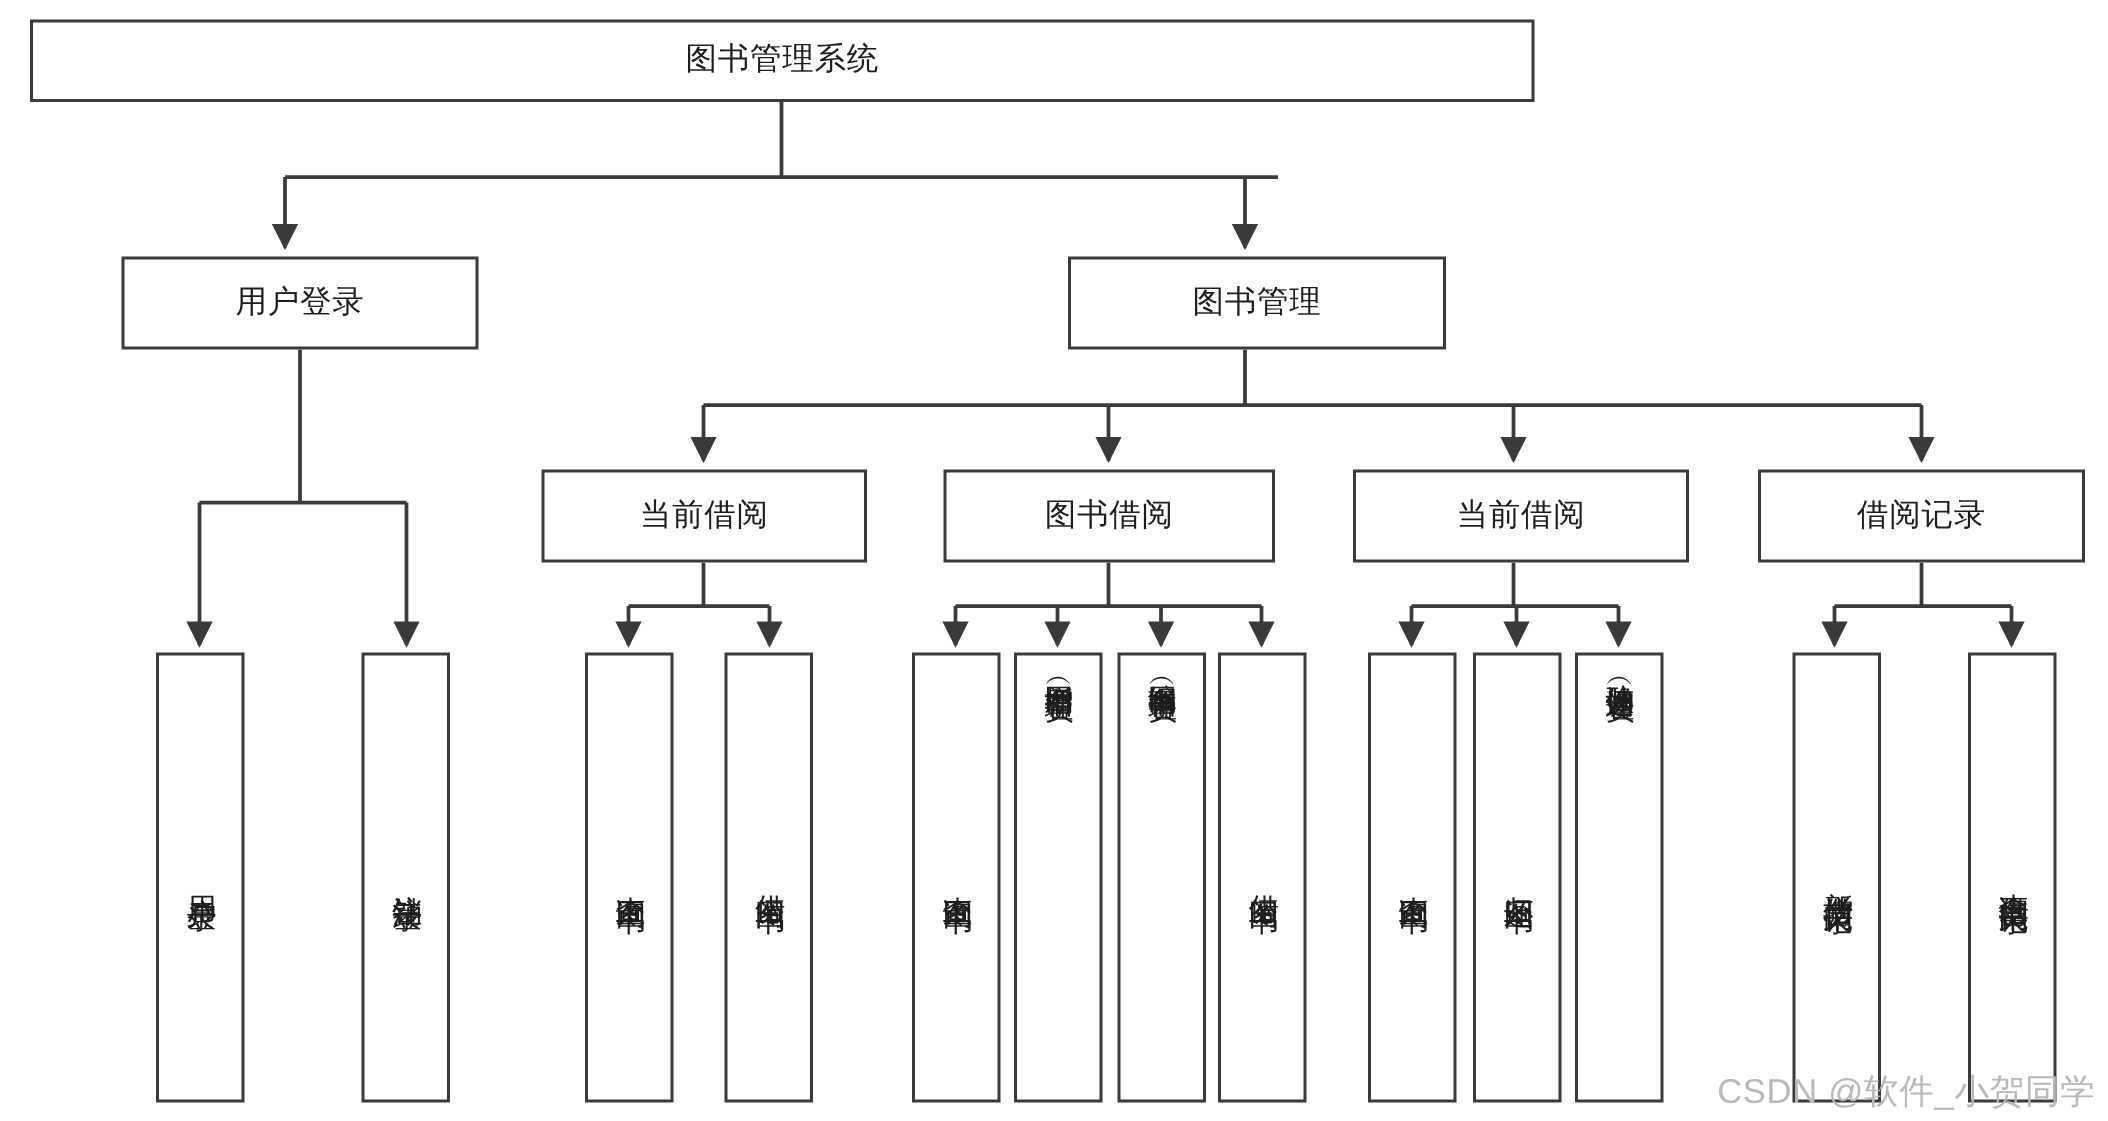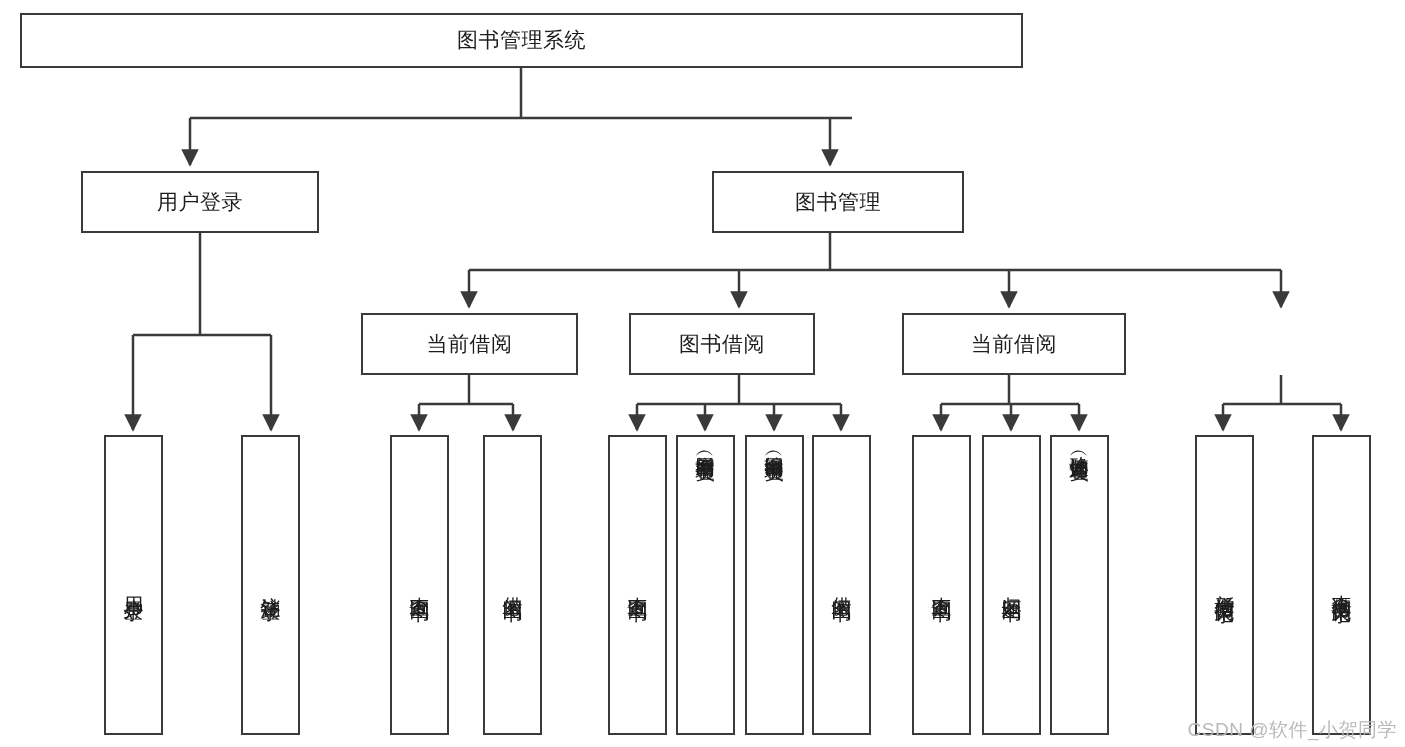--- a/index.html
+++ b/index.html
@@ -62,21 +62,21 @@
     letter-spacing: 1px;
   }
   .node.vertical.align-top {
     align-items: flex-start;
     padding-top: 4px;
   }
   #watermark {
     position: absolute;
     right: 8px;
     bottom: 4px;
-    font-size: 19px;
+    font-size: 23px;
     color: #b9b9b9;
     z-index: 5;
     white-space: nowrap;
     letter-spacing: 0.5px;
   }
 </style>
 </head>
 <body>
 
 <div id="diagram-root">
@@ -138,26 +138,29 @@
   <div class="node" style="left:81px; top:171px; width:238px; height:62px;">
     <span class="node-label">用户登录</span>
   </div>
   <div class="node" style="left:712px; top:171px; width:252px; height:62px;">
     <span class="node-label">图书管理</span>
   </div>
 
   <div class="node" style="left:361px; top:313px; width:217px; height:62px;">
     <span class="node-label">当前借阅</span>
   </div>
-  <div class="node" style="left:629px; top:313px; width:186px; height:62px;">
+  <div class="node" style="left:629px; top:313px; width:221px; height:62px;">
     <span class="node-label">图书借阅</span>
   </div>
   <div class="node" style="left:902px; top:313px; width:224px; height:62px;">
     <span class="node-label">当前借阅</span>
   </div>
+  <div class="node" style="left:1172px; top:313px; width:218px; height:62px;">
+    <span class="node-label">借阅记录</span>
+  </div>
 
   <div class="node vertical" style="left:104px; top:435px; width:59px; height:300px;">
     <span class="node-label">用户登录</span>
   </div>
   <div class="node vertical" style="left:241px; top:435px; width:59px; height:300px;">
     <span class="node-label">注销登录</span>
   </div>
 
   <div class="node vertical" style="left:390px; top:435px; width:59px; height:300px;">
     <span class="node-label">查询图书</span>

